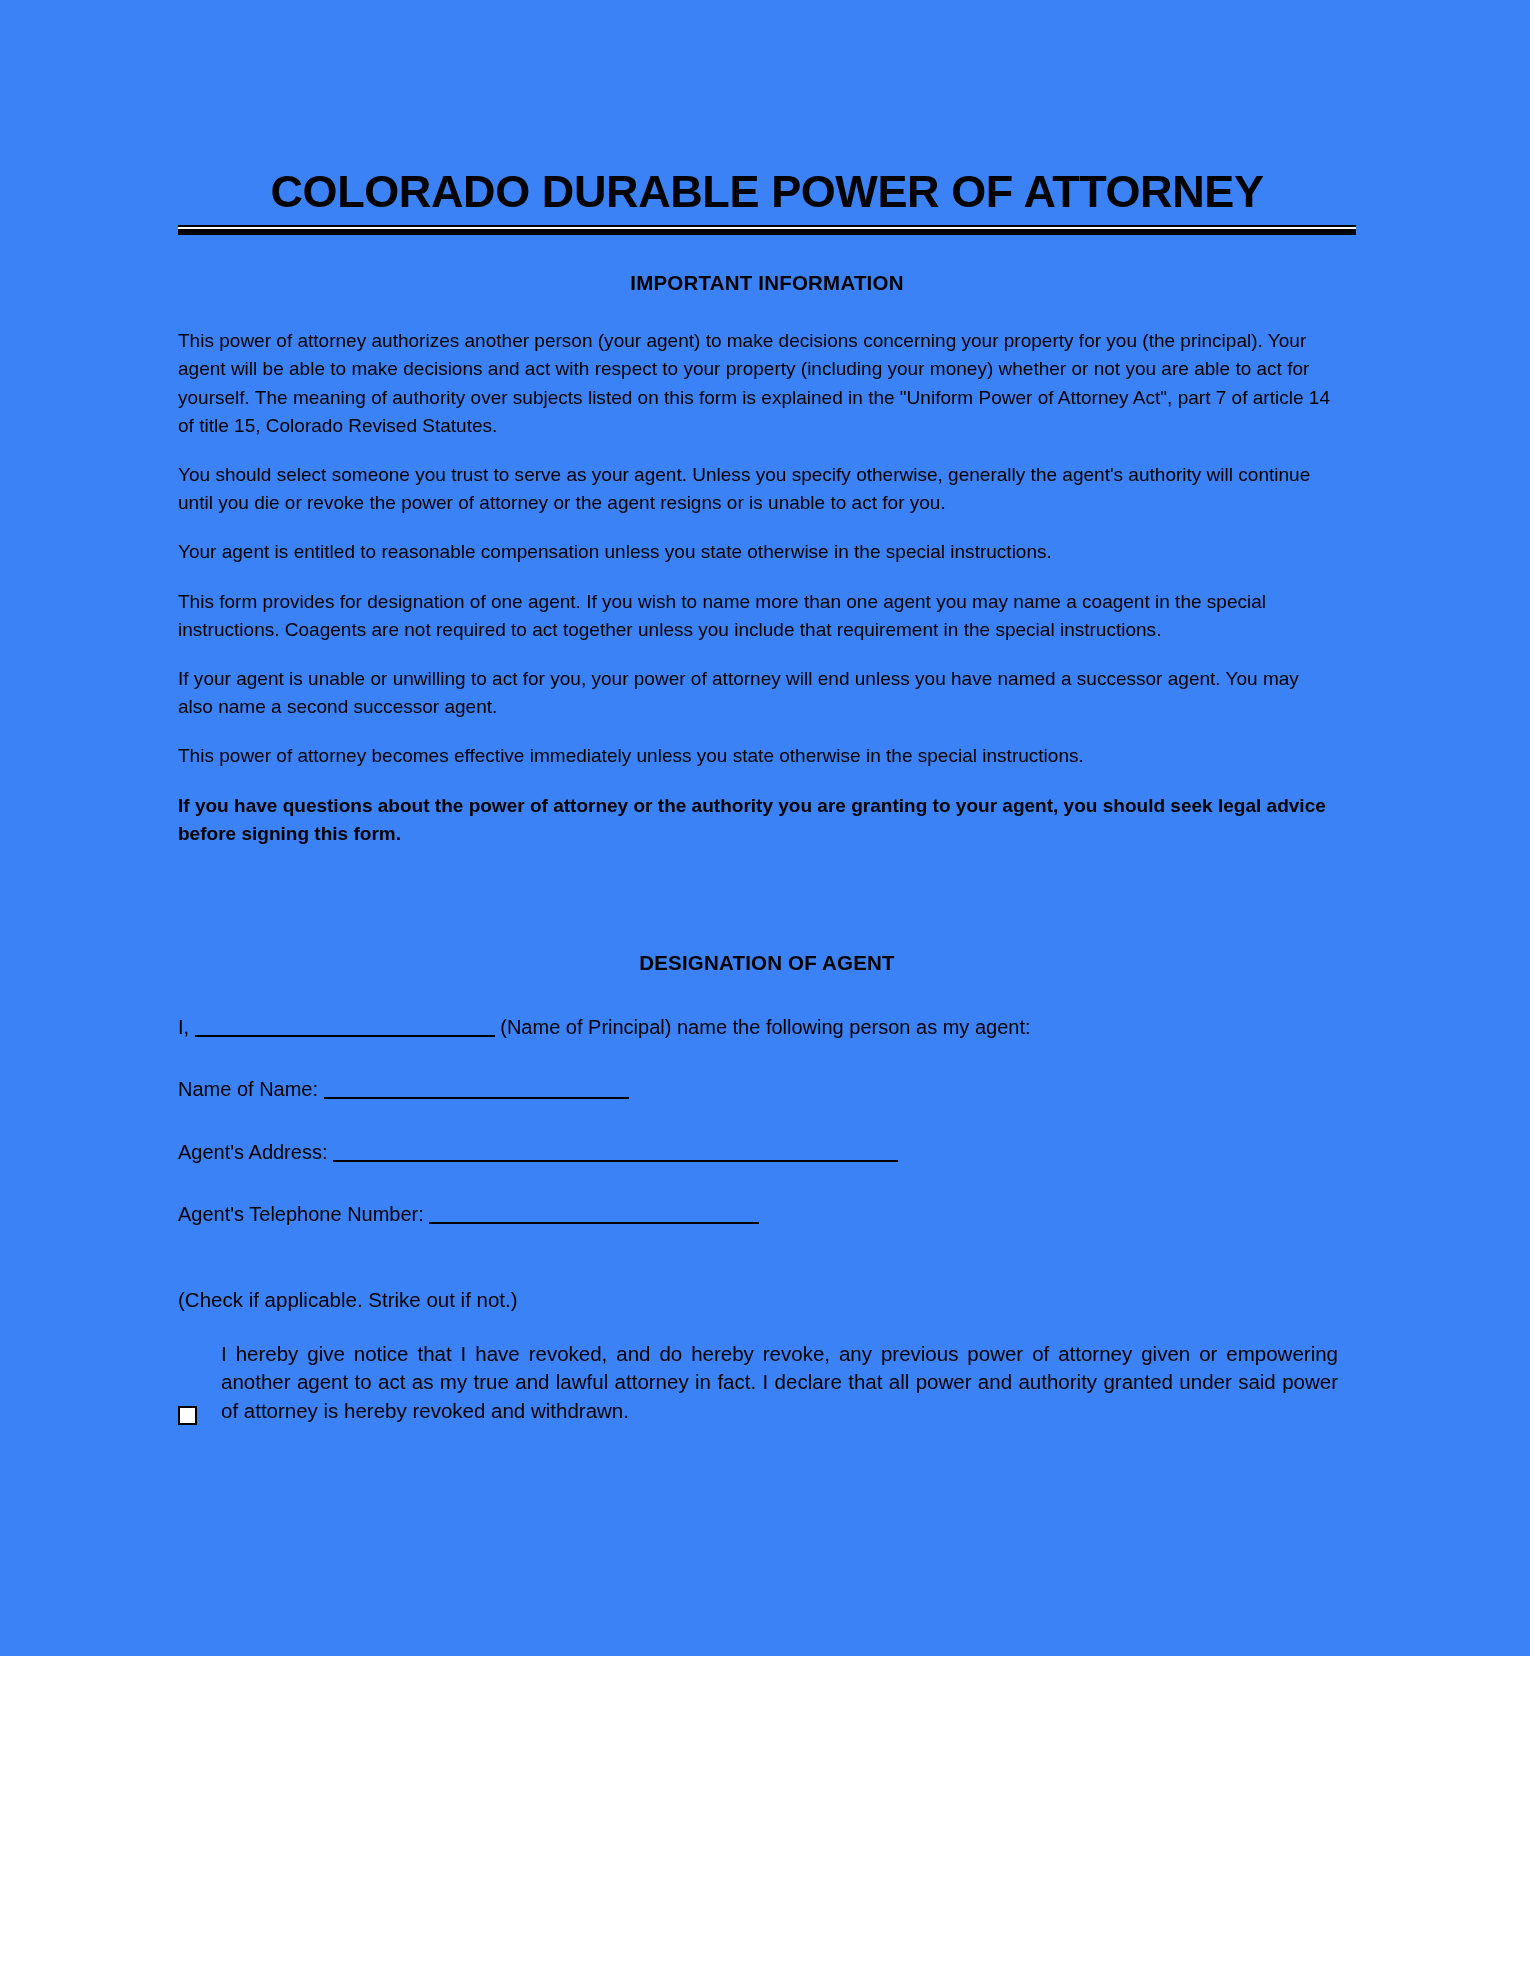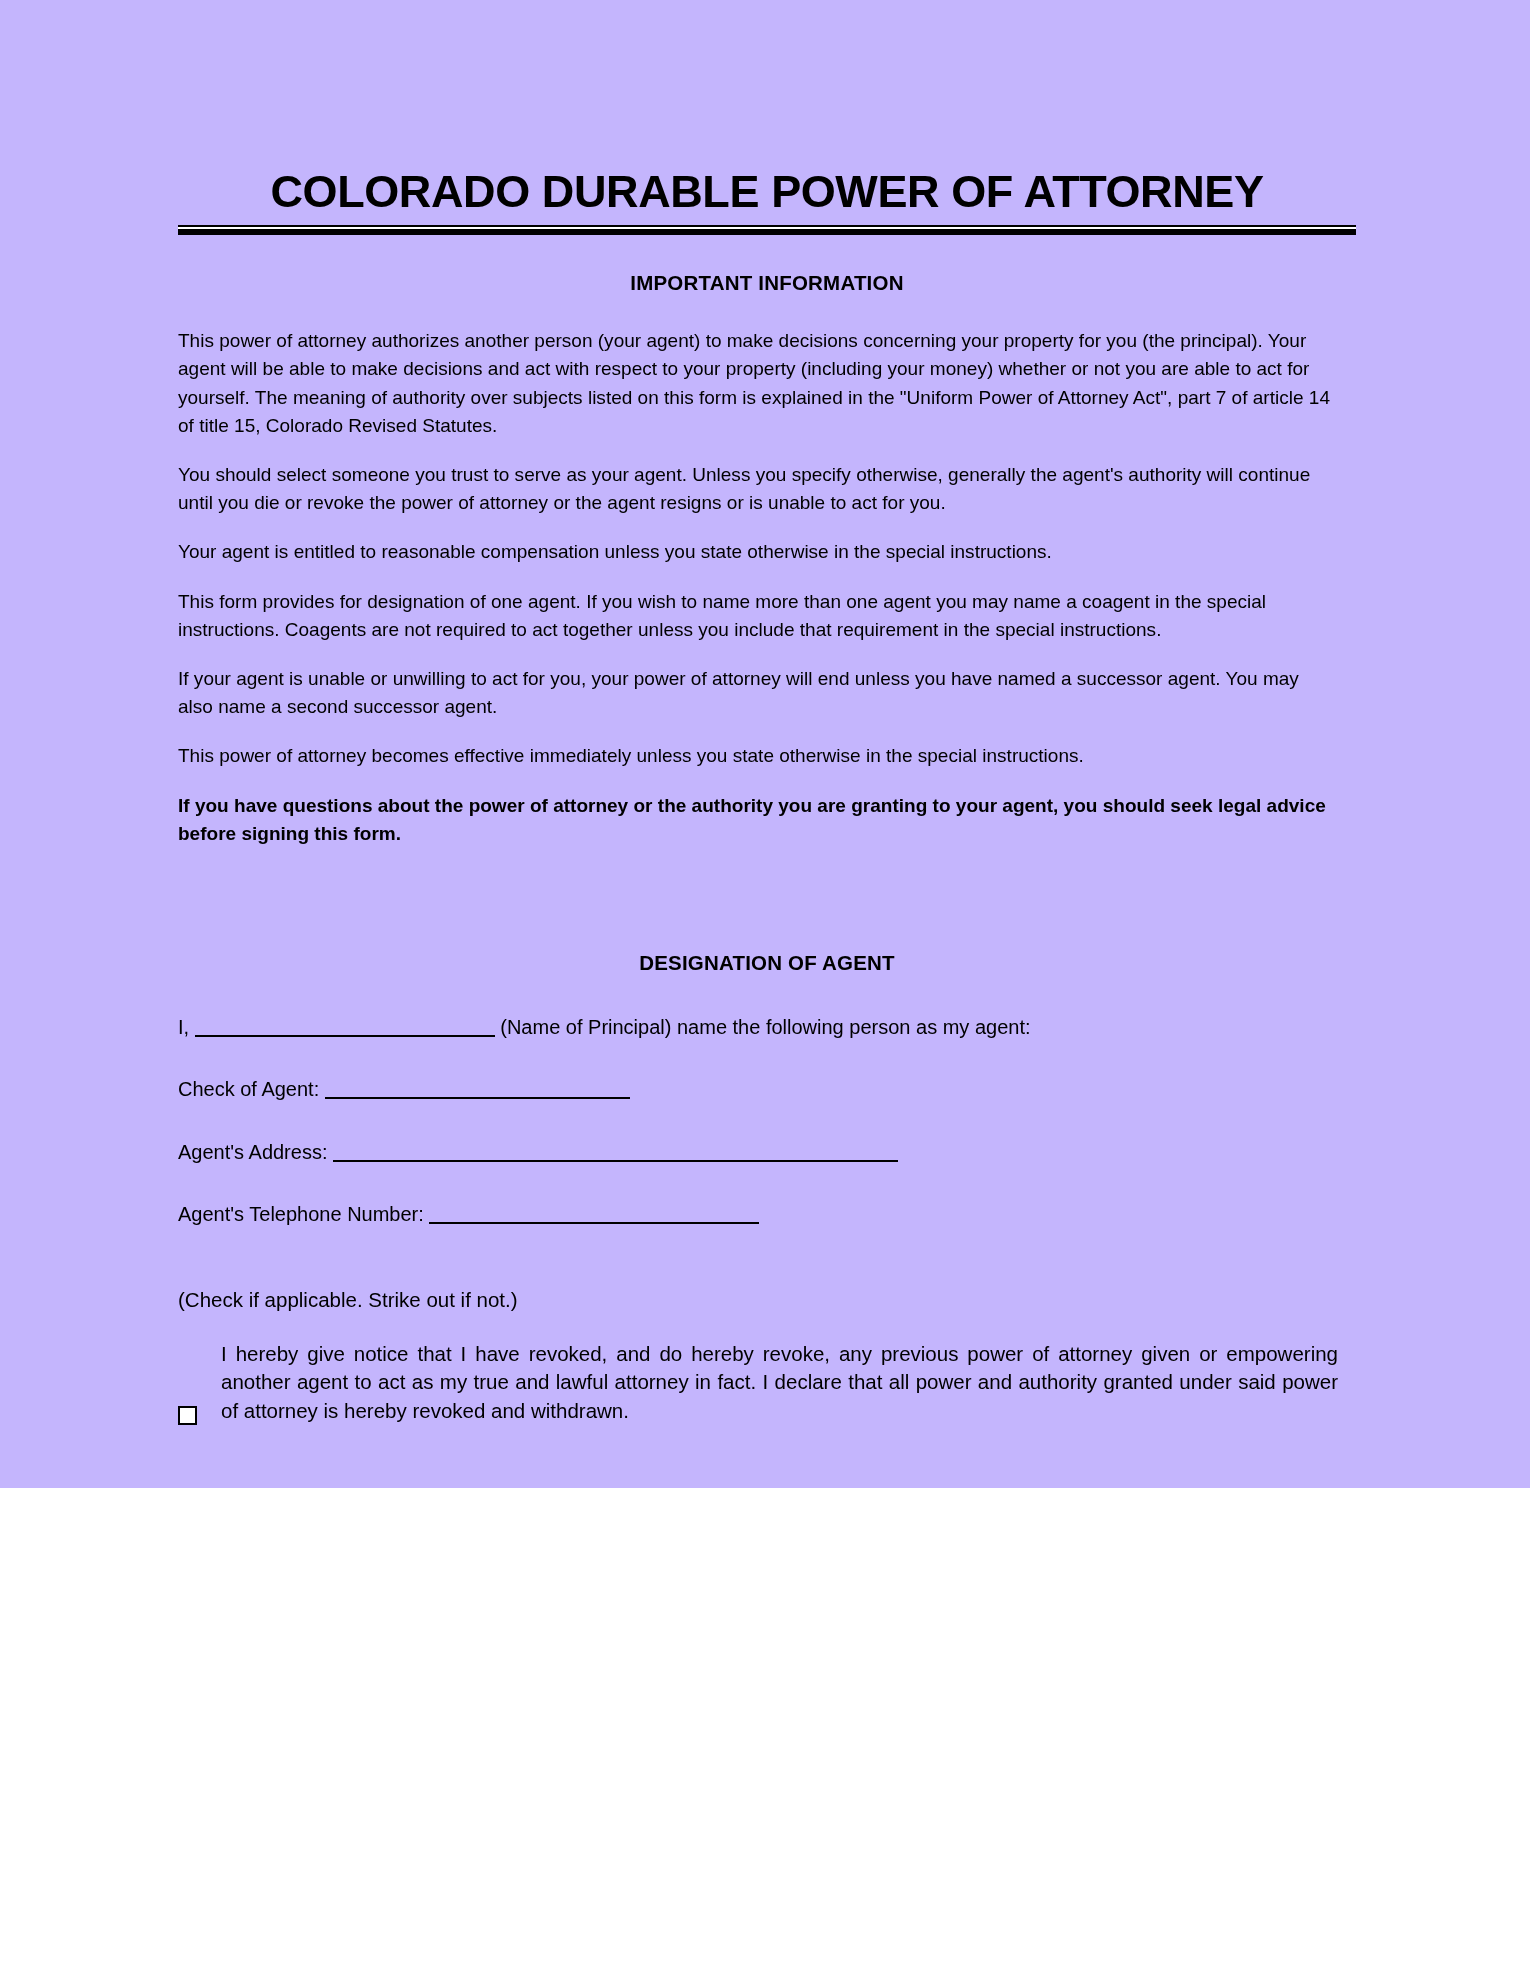--- a/index.html
+++ b/index.html
@@ -10,22 +10,22 @@
   body {
     width: 1530px;
     height: 1980px;
     font-family: "Liberation Sans", sans-serif;
     color: #000000;
     -webkit-font-smoothing: none;
   }
   .page {
     position: relative;
     width: 1530px;
-    height: 1488px;
-    background: #c4b5fd;
+    height: 1656px;
+    background: #3b82f6;
     box-sizing: border-box;
   }
   .content {
     position: absolute;
     left: 178px;
     top: 0;
     width: 1178px;
   }
 
   
@@ -168,21 +168,21 @@
 
     <div class="body-col" style="padding-top:38px;">
 
       <div class="form-line">
         <span>I,</span>
         <span class="blank blank-principal"></span>
         <span>(Name of Principal) name the following person as my agent:</span>
       </div>
 
       <div class="form-line">
-        <span>Check of Agent:</span>
+        <span>Name of Name:</span>
         <span class="blank blank-agent-name"></span>
       </div>
 
       <div class="form-line">
         <span>Agent's Address:</span>
         <span class="blank blank-address"></span>
       </div>
 
       <div class="form-line">
         <span>Agent's Telephone Number:</span>

